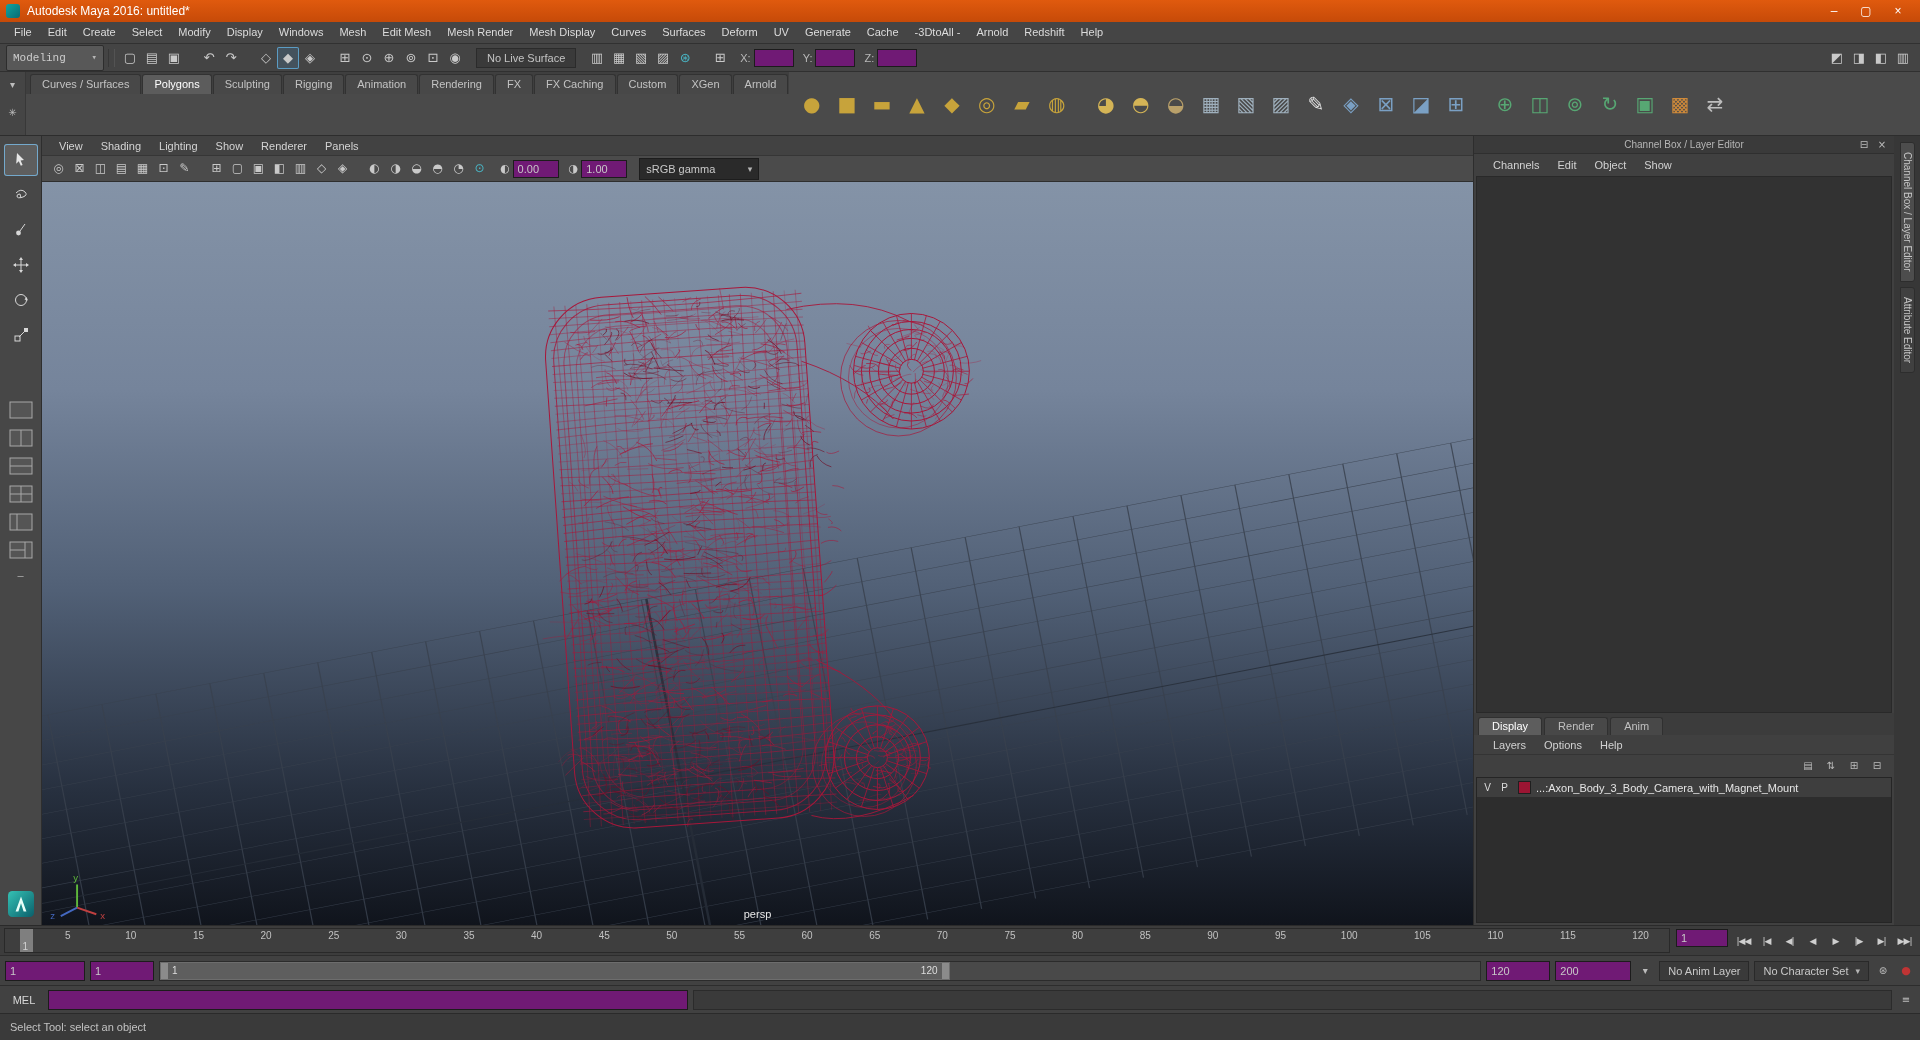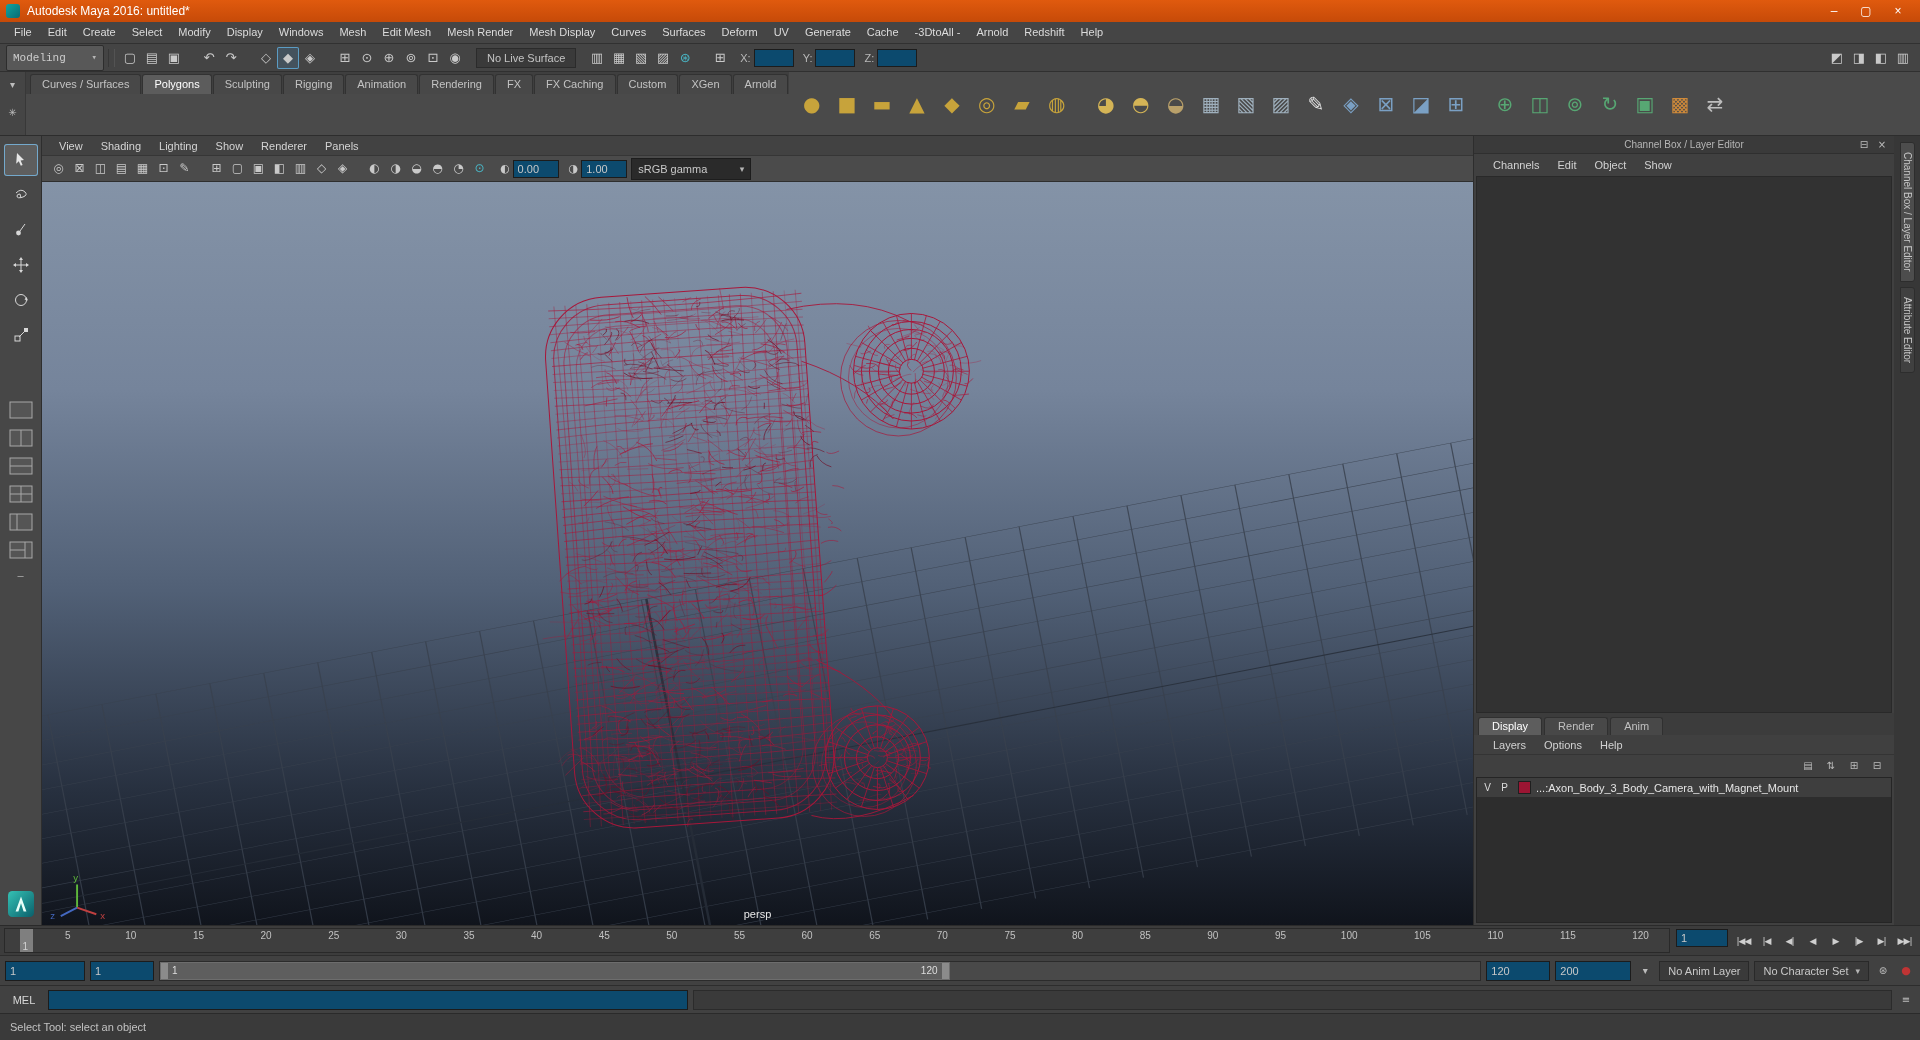--- a/index.html
+++ b/index.html
@@ -21,21 +21,21 @@
 
 .statusline{height:28px;background:#444;display:flex;align-items:center;padding:0 6px;border-bottom:1px solid #303030;flex:0 0 auto;}
 .mode-select{width:98px;height:26px;background:#585858;border:1px solid #2d2d2d;border-radius:2px;display:flex;align-items:center;justify-content:space-between;padding:0 6px;font-family:Liberation Mono, monospace;}
 .sl-sep{width:7px;height:18px;border-left:1px solid #373737;border-right:1px solid #535353;margin:0 4px;}
 .icon-row{display:flex;align-items:center;}
 .sl-btn{width:22px;height:22px;line-height:22px;text-align:center;font-family:"DejaVu Sans",sans-serif;font-size:13px;color:#c9c9c9;}
 .sl-btn.gap{margin-left:13px;}
 .sl-btn.active{box-shadow:inset 0 0 0 1px var(--active_highlight,#5b9cc4);background:rgba(70,110,140,.35);border-radius:2px;}
 .inset{height:20px;background:#3a3a3a;border:1px solid #2b2b2b;display:flex;align-items:center;padding:0 10px;margin:0 10px;color:#c4c4c4;white-space:nowrap;}
 .coord-label{margin:0 3px 0 9px;color:#b9b9b9;}
-input{background:#0c4a6e;border:1px solid #1c1c1c;color:#c8c8c8;font-family:inherit;font-size:11px;height:18px;padding:0 4px;}
+input{background:#701a75;border:1px solid #1c1c1c;color:#c8c8c8;font-family:inherit;font-size:11px;height:18px;padding:0 4px;}
 .coord-field{width:40px;}
 .spacer{flex:1;}
 
 
 .shelf-region{display:flex;height:64px;background:#4a4a4a;border-bottom:1px solid #2d2d2d;flex:0 0 auto;}
 .shelf-side{width:26px;display:flex;flex-direction:column;align-items:center;padding-top:5px;gap:12px;background:#454545;border-right:1px solid #383838;}
 .tiny-btn{width:18px;height:16px;line-height:16px;text-align:center;font-family:"DejaVu Sans",sans-serif;font-size:10px;color:#bdbdbd;}
 .shelf-main{flex:1;display:flex;flex-direction:row;min-width:0;}
 .shelf-tabs{height:22px;display:flex;align-items:flex-end;background:#3f3f3f;padding-left:4px;}
 .shelf-tab{padding:3px 11px 4px;color:#c3c3c3;background:#484848;border:1px solid #323232;border-bottom:none;border-radius:3px 3px 0 0;margin-right:1px;}
@@ -56,21 +56,21 @@
 .maya-logo{width:26px;height:26px;margin-bottom:8px;}
 
 .viewport{flex:1;display:flex;flex-direction:column;min-width:0;border-right:1px solid #2d2d2d;}
 .vp-menus{height:20px;background:#424242;display:flex;align-items:center;padding:0 8px;border-bottom:1px solid #363636;flex:0 0 auto;}
 .vp-menu{padding:0 9px;color:#d4d4d4;}
 .vp-toolbar{height:26px;background:#4b4b4b;display:flex;align-items:center;padding:0 6px;border-bottom:1px solid #2e2e2e;flex:0 0 auto;}
 .vp-btn{width:21px;height:21px;line-height:21px;text-align:center;font-family:"DejaVu Sans",sans-serif;font-size:12px;color:#c9c9c9;}
 .vp-btn.gap{margin-left:11px;}
 .vp-ico{font-family:"DejaVu Sans",sans-serif;margin:0 3px 0 10px;color:#c9c9c9;}
 .vp-field{width:46px;}
-.vp-combo{min-width:120px;height:20px;background:#2a2a2a;border:1px solid #1d1d1d;display:flex;align-items:center;justify-content:space-between;gap:8px;padding:10px 6px;margin-left:4px;color:#c9c9c9;}
+.vp-combo{min-width:120px;height:20px;background:#2a2a2a;border:1px solid #1d1d1d;display:flex;align-items:center;justify-content:space-between;gap:8px;padding:10px 6px;margin-left:12px;color:#c9c9c9;}
 .vp-canvas{flex:1;position:relative;min-height:0;background:linear-gradient(180deg,var(--viewport_top,#8493a7) 0%,#75849b 28%,#516076 55%,#27303f 82%,var(--viewport_bottom,#10141c) 100%);}
 #vp-svg{position:absolute;inset:0;width:100%;height:100%;}
 .wire-main{stroke:var(--wireframe,#a8173a);}
 .wire-dark{stroke:var(--wireframe_dark,#6f0c24);}
 .persp-label{position:absolute;bottom:5px;left:50%;transform:translateX(-50%);color:#e8e8e8;}
 .axis-gizmo{position:absolute;left:6px;bottom:4px;width:62px;height:50px;}
 
 
 .right-panel{width:420px;background:#404040;display:flex;flex-direction:column;min-height:0;flex:0 0 auto;}
 .cb-header{height:18px;display:flex;align-items:center;justify-content:center;position:relative;background:#3a3a3a;border-bottom:1px solid #2f2f2f;flex:0 0 auto;}

